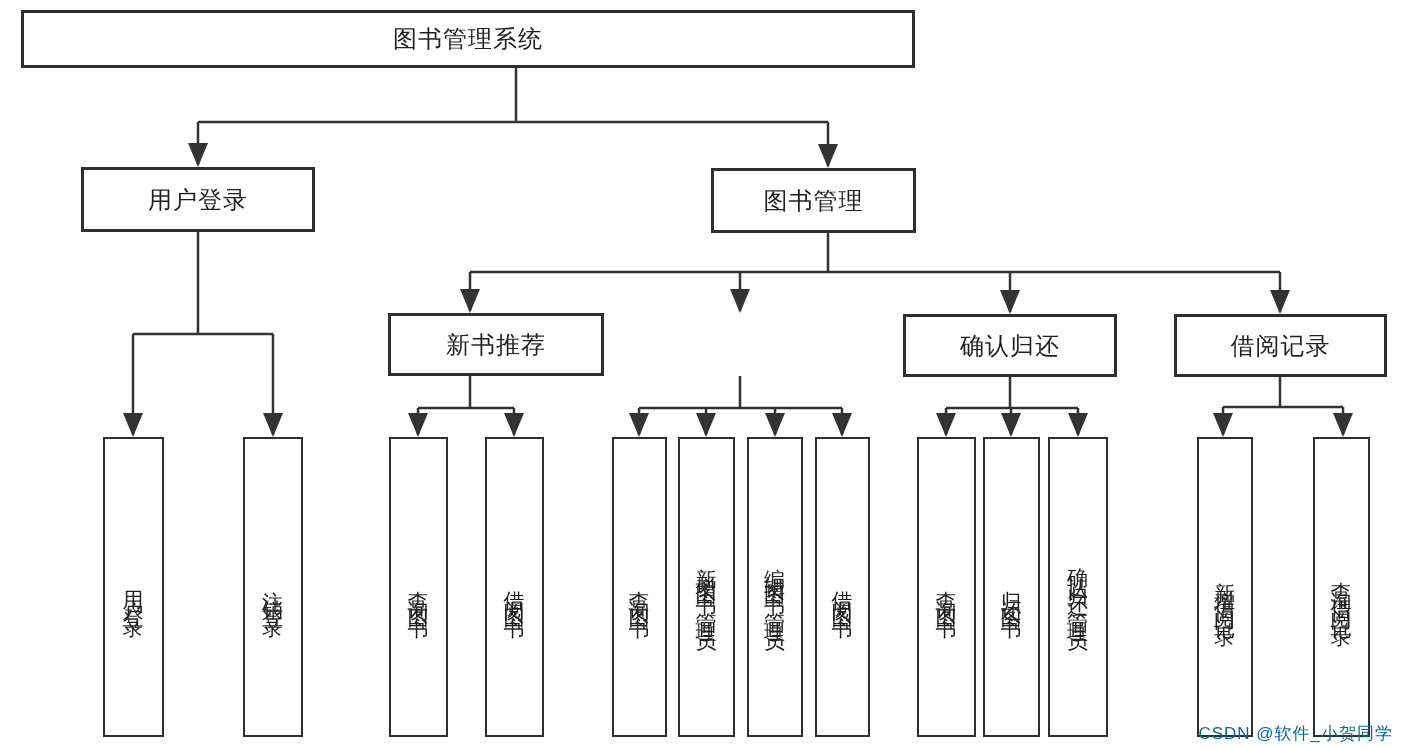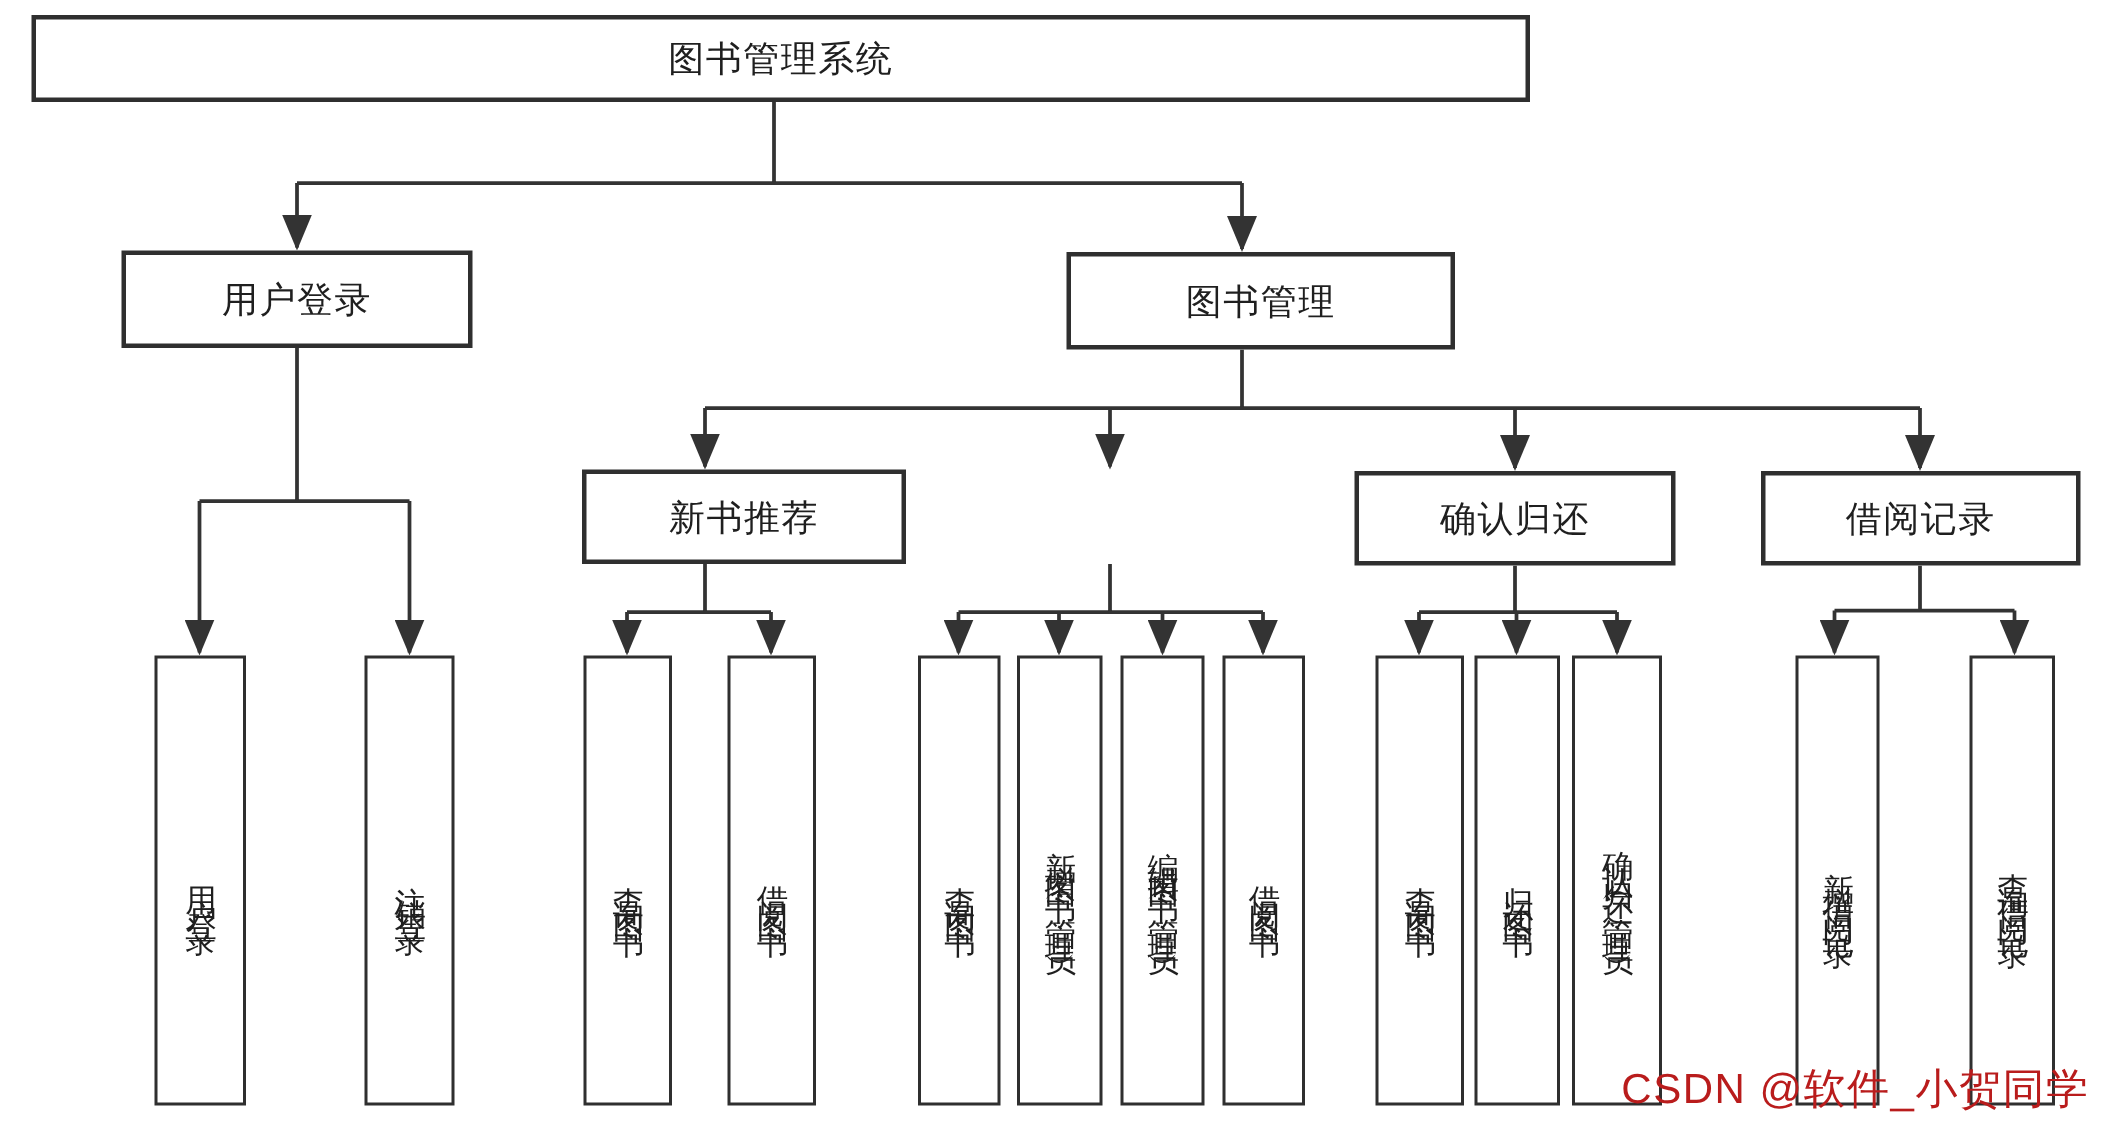--- a/index.html
+++ b/index.html
@@ -28,22 +28,22 @@
     font-size:21px;
     letter-spacing:9px;
     line-height:1;
     color:#1f1f1f;
     padding-top:9px; 
   }
   .watermark{
     position:absolute;
     right:12px;bottom:2px;
     z-index:3;
-    font-size:28px;
-    color:#b91c1c;
+    font-size:17px;
+    color:#0369a1;
     letter-spacing:1px;
     white-space:nowrap;
   }
 </style>
 </head>
 <body>
 
 <div class="stage">
 
   <svg class="wires" width="1405" height="747" viewBox="0 0 1405 747">
@@ -82,28 +82,28 @@
       <line x1="946" y1="408" x2="946" y2="435" marker-end="url(#arw)"></line>
       <line x1="1011" y1="408" x2="1011" y2="435" marker-end="url(#arw)"></line>
       <line x1="1078" y1="408" x2="1078" y2="435" marker-end="url(#arw)"></line>
 
       <path d="M1280 377 V407 M1223 407 H1343"></path>
       <line x1="1223" y1="407" x2="1223" y2="435" marker-end="url(#arw)"></line>
       <line x1="1343" y1="407" x2="1343" y2="435" marker-end="url(#arw)"></line>
     </g>
   </svg>
 
-  <div class="node hbox" style="left:21px;top:10px;width:999px;height:58px;">
+  <div class="node hbox" style="left:21px;top:10px;width:894px;height:58px;">
     <span>图书管理系统</span>
   </div>
 
   <div class="node hbox" style="left:81px;top:167px;width:234px;height:65px;">
     <span>用户登录</span>
   </div>
-  <div class="node hbox" style="left:711px;top:168px;width:259px;height:65px;">
+  <div class="node hbox" style="left:711px;top:168px;width:205px;height:65px;">
     <span>图书管理</span>
   </div>
 
   <div class="node hbox" style="left:362px;top:313px;width:216px;height:63px;margin-left:26px;">
     <span>新书推荐</span>
   </div>
   <div class="node hbox" style="left:903px;top:314px;width:214px;height:63px;">
     <span>确认归还</span>
   </div>
   <div class="node hbox" style="left:1174px;top:314px;width:213px;height:63px;">

